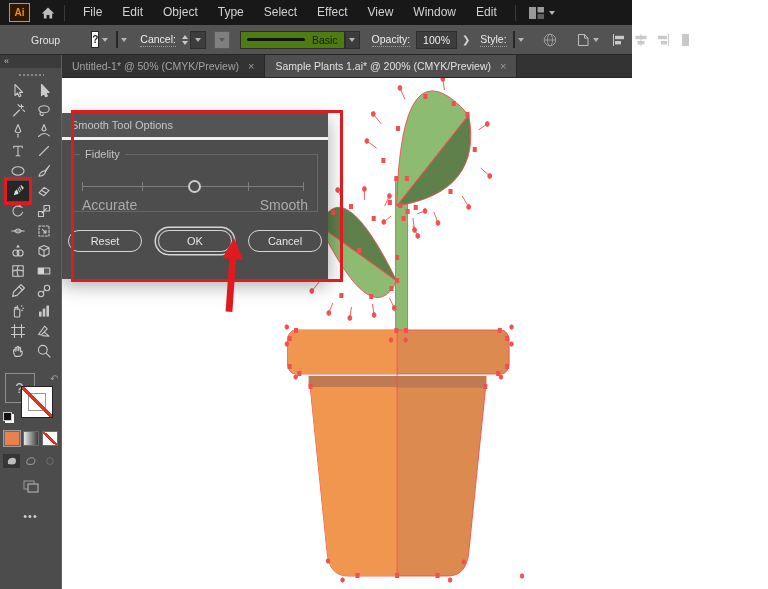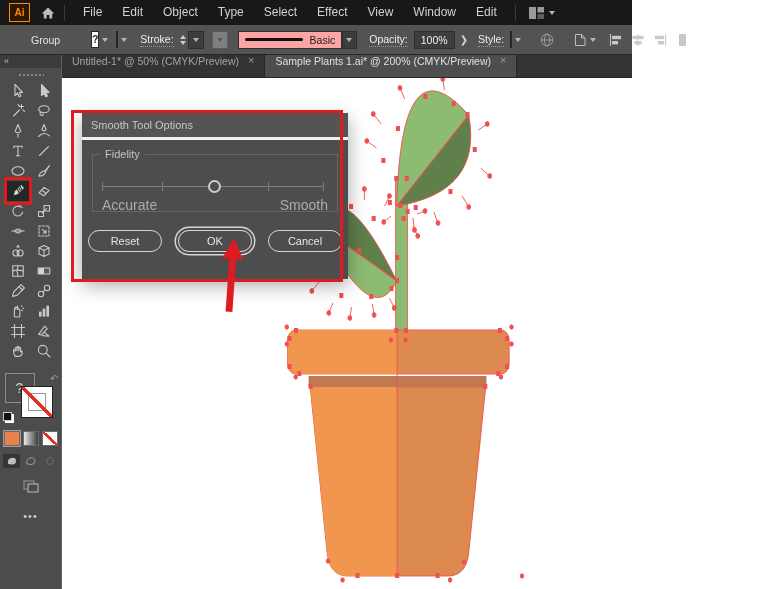--- a/index.html
+++ b/index.html
@@ -34,21 +34,21 @@
   .none-slash { background:linear-gradient(to top right, transparent 43%, #e0331f 43% 57%, transparent 57%), #fff; }
   .chev-btn { margin-left:3px; display:flex; align-items:center; }
   .stepper { display:flex; flex-direction:column; gap:2px; margin-left:6px; }
   .stepper i { width:0; height:0; border-left:3.5px solid transparent; border-right:3.5px solid transparent; display:block; }
   .stepper .up { border-bottom:4px solid #c9c9c9; }
   .stepper .dn { border-top:4px solid #c9c9c9; }
   .dd-dark { height:18px; background:#3d3d3d; border:1px solid #2e2e2e; display:flex;
              align-items:center; justify-content:flex-end; padding:0 4px; }
   .dd-gray { height:18px; background:#7f7f7f; border:1px solid #5a5a5a; display:flex;
              align-items:center; justify-content:flex-end; padding:0 4px; }
-  .brush-field { height:18px; background:#fca5a5; border:1px solid #2e2e2e; display:flex;
+  .brush-field { height:18px; background:#4d7c0f; border:1px solid #2e2e2e; display:flex;
                  align-items:center; padding:0 6px; gap:7px; color:#1b1b1b; }
   .brush-line { width:58px; height:3px; background:#111; border-radius:2px; }
   .val-field { height:18px; background:#3d3d3d; border:1px solid #2e2e2e; color:#efefef;
                display:flex; align-items:center; padding:0 6px; }
   .arrow-right { color:#d6d6d6; font-size:10px; padding:0 5px; }
   .icon16 { width:16px; height:16px; display:block; }
 
   
   .workspace { display:flex; height:534px; }
 
@@ -81,30 +81,30 @@
   .mode-none { background:linear-gradient(to top right, transparent 43%, #e0331f 43% 57%, transparent 57%), #fff; }
   .draw-row { display:flex; gap:2px; justify-content:center; margin-top:8px; }
   .draw-btn { width:17px; height:14px; display:flex; align-items:center; justify-content:center; }
   .draw-btn.active { background:#353535; }
   .screen-btn { margin:10px auto 0; width:20px; height:16px; display:flex; align-items:center; justify-content:center; }
   .tb-more { text-align:center; color:#cfcfcf; margin-top:16px; font-size:11px; letter-spacing:1px; }
 
   
   .main { flex:1; display:flex; flex-direction:column; min-width:0; }
   .tabbar { height:23px; background:#333333; display:flex; font-size:10.5px; border-bottom:1px solid #262626; }
-  .tab { display:flex; align-items:flex-start; gap:9px; padding:0 10px; color:#a2a2a2; border-right:1px solid #282828; }
+  .tab { display:flex; align-items:center; gap:9px; padding:0 10px; color:#a2a2a2; border-right:1px solid #282828; }
   .tab.active { background:#4e4e4e; color:#e0e0e0; }
   .tab-close { font-size:11px; color:#9b9b9b; line-height:1; }
   .canvas { flex:1; position:relative; background:#ffffff; overflow:hidden; }
   .art { position:absolute; inset:0; width:100%; height:100%; }
 
   
   .red-box { position:absolute; left:9px; top:32px; width:272px; height:172px;
              border:3px solid var(--annotation_red); z-index:20; pointer-events:none; }
-  .dialog { position:absolute; left:20px; top:35px; width:266px; height:166px; z-index:19;
+  .dialog { position:absolute; left:0; top:35px; width:266px; height:166px; z-index:19;
             box-shadow:0 6px 18px rgba(0,0,0,.35); }
   .dlg-title { height:24px; background:#545454; color:#c6c6c6; font-size:11px;
                line-height:24px; padding-left:9px; }
   .dlg-strip { height:3px; background:#f1f1f1; }
   .dlg-body { height:139px; background:#4d4d4d; position:relative; }
   .fieldset { position:absolute; left:10px; top:14px; width:246px; height:58px;
               border:1px solid #666666; }
   .legend { position:absolute; left:7px; top:-7px; background:#4d4d4d; padding:0 5px;
             font-size:11px; color:#c2c2c2; }
   .slider { position:absolute; left:9px; right:14px; top:24px; height:16px; }
@@ -163,21 +163,21 @@
     <span class="cb-label" style="margin-left:28px">Group</span>
     <div class="cb-sep" style="margin-left:22px"></div>
     <div class="swatch-sm" style="margin-left:9px">?</div>
     <span class="chev-btn">
         <i class="chev"></i>
       </span>
     <div class="swatch-sm none-slash" style="margin-left:8px"></div>
     <span class="chev-btn">
         <i class="chev"></i>
       </span>
-    <span class="cb-link" style="margin-left:13px">Stroke:</span>
+    <span class="cb-link" style="margin-left:13px">Cancel:</span>
     <span class="stepper">
         <i class="up"></i>
         <i class="dn"></i>
       </span>
     <div class="dd-dark" style="width:46px; margin-left:2px">
         <i class="chev"></i>
       </div>
     <div class="dd-gray" style="width:82px; margin-left:8px">
         <i class="chev" style="border-top-color:#5a5a5a"></i>
       </div>

